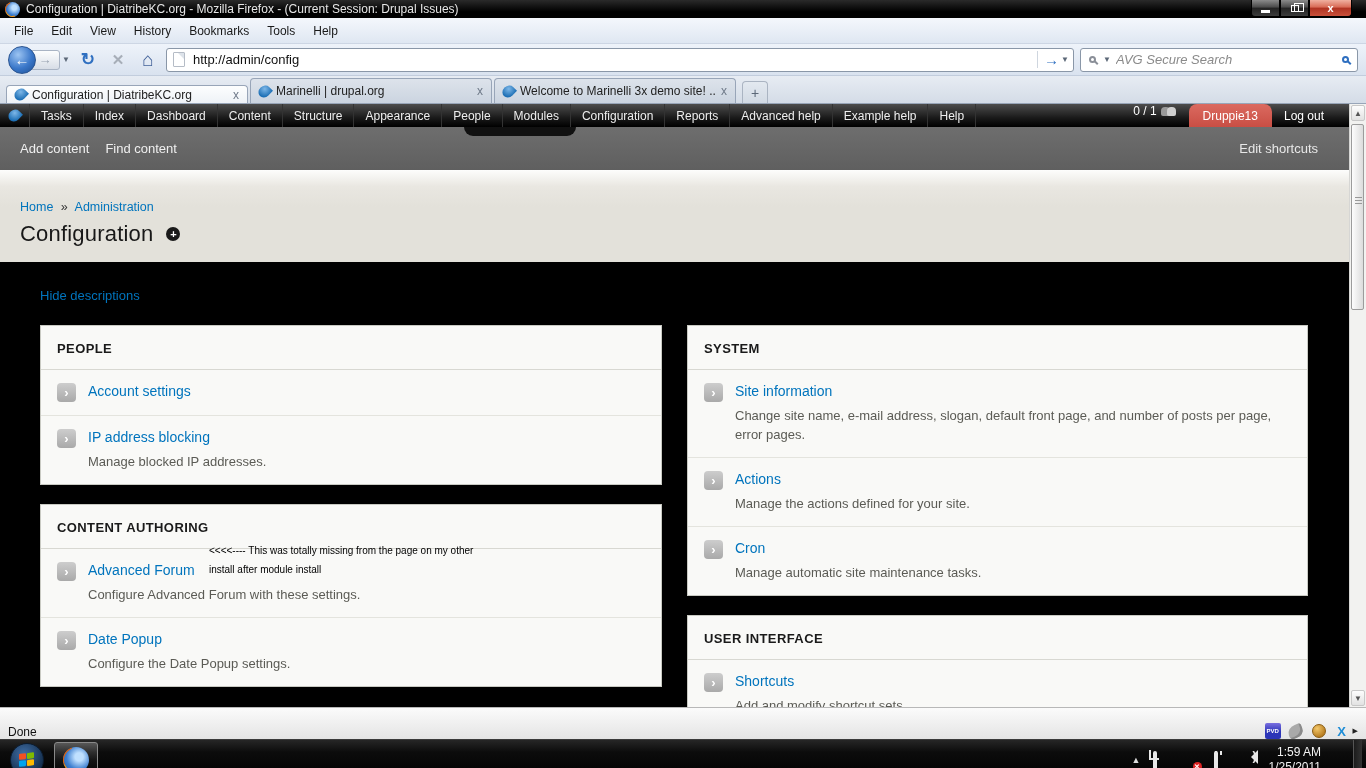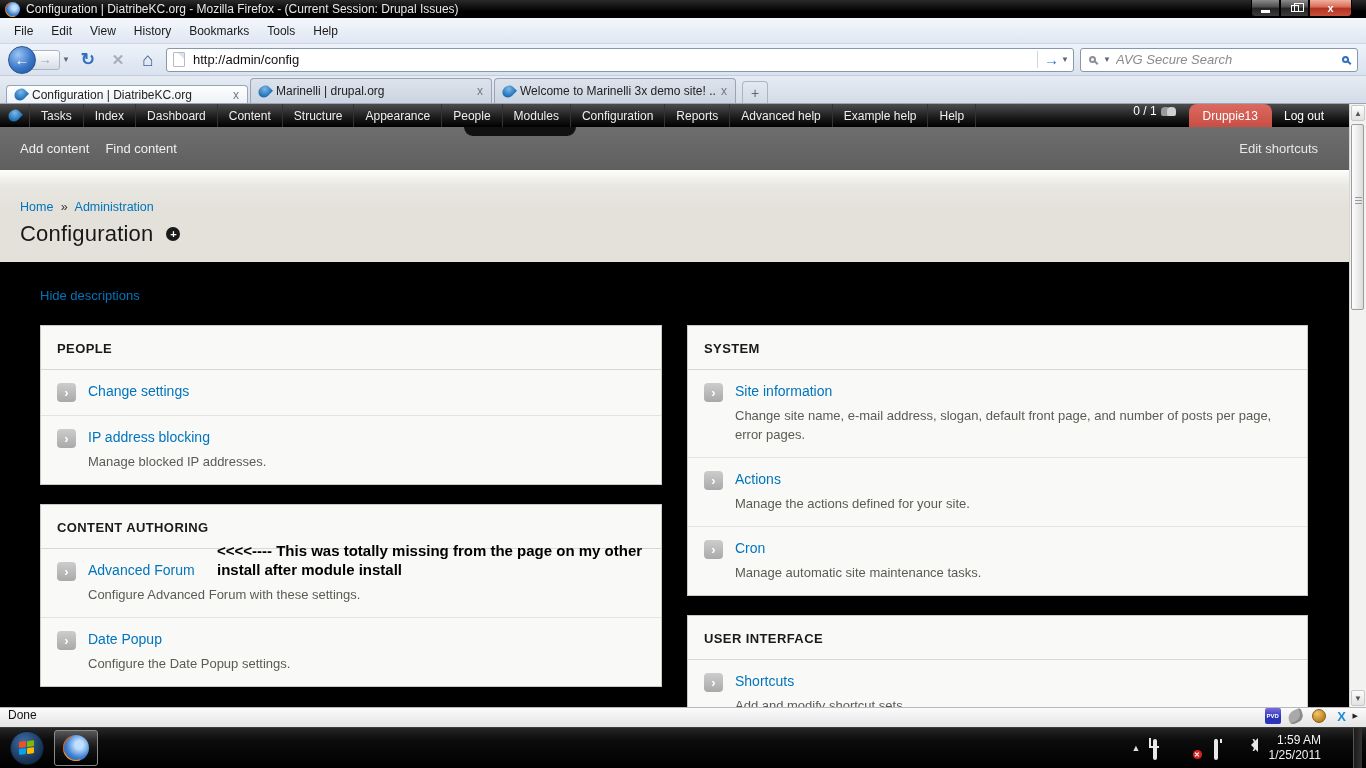--- a/index.html
+++ b/index.html
@@ -92,31 +92,31 @@
   .col { width:622px; }
   .col.right { width:621px; }
   .panel { border:1px solid #c9cac3; background:#f9f9f7; margin-bottom:19px; position:relative; }
   .panel-header { font-size:13px; font-weight:bold; color:#1a1a1a; letter-spacing:.4px; padding:15px 16px 13px; border-bottom:1px solid #d8d8d2; }
   .p-item { padding:12px 16px 13px 16px; border-bottom:1px solid #e4e4de; display:flex; gap:12px; }
   .p-item:last-child { border-bottom:none; }
   .chev { width:19px; height:19px; flex:none; border-radius:4px; background:linear-gradient(#cdcdcd,#a9a9a9); color:#fff; font-weight:bold; font-size:13px; display:flex; align-items:center; justify-content:center; margin-top:1px; }
   .p-body { flex:1; }
   .p-link { font-size:14px; color:#0074bd; text-decoration:none; }
   .p-desc { font-size:13px; color:#5b5b55; margin-top:6px; line-height:19px; }
-  .annotation { position:absolute; left:176px; top:36px; width:448px; font-size:15px; font-weight:bold; color:#000; line-height:19px; z-index:5; }
+  .annotation { position:absolute; left:168px; top:36px; width:448px; font-size:10px; font-weight:normal; color:#000; line-height:19px; z-index:5; }
 
   
   .scrollbar { position:absolute; top:0; right:0; width:17px; height:603px; background:#f2f2f0; border-left:1px solid #d6d6d4; z-index:9; }
   .sb-arrow { height:16px; display:flex; align-items:center; justify-content:center; font-size:8px; color:#555; background:linear-gradient(#fdfdfd,#e2e2e2); border:1px solid #c8c8c8; border-radius:2px; margin:1px; }
   .sb-down { position:absolute; bottom:0; left:0; right:0; }
   .sb-thumb { position:absolute; top:20px; left:1px; width:13px; height:186px; background:linear-gradient(90deg,#fdfdfd,#dcdcdc); border:1px solid #9c9c9c; border-radius:2px; }
   .sb-grip { position:absolute; top:72px; left:3px; width:7px; border-top:1px solid #999; box-shadow:0 3px 0 #999, 0 6px 0 #999; height:1px; }
 
   
-  .statusbar { height:20px; background:linear-gradient(#fbfbfb,#e4e4e4); border-top:1px solid #b8b8b8; display:flex; align-items:flex-start; padding:0 8px; font-size:12px; color:#111; }
+  .statusbar { height:32px; background:linear-gradient(#fbfbfb,#e4e4e4); border-top:1px solid #b8b8b8; display:flex; align-items:flex-end; padding:0 8px; font-size:12px; color:#111; }
   .sb-icons { margin-left:auto; display:flex; align-items:center; gap:7px; }
   .icon16 { width:16px; height:16px; display:flex; align-items:center; justify-content:center; }
   .pvd { background:linear-gradient(#7a6fe0,#2c35b8 55%); color:#fff; font-size:6px; font-weight:bold; border-radius:2px; }
   .claw { width:15px; height:13px; background:#a9a9a9; border-radius:60% 20% 55% 30%; transform:rotate(-20deg); box-shadow:inset -2px -2px 0 #8a8a8a; }
   .coin { width:14px; height:14px; border-radius:50%; background:radial-gradient(circle at 35% 30%, #f4c86a, #b67b1f 75%); border:1px solid #8a5c12; }
   .xmarks { color:#1f8dd6; font-weight:bold; font-size:13px; }
   .tiny-arrow { font-size:7px; color:#222; margin-left:-4px; }
 
   
   .taskbar { height:41px; background:linear-gradient(#262626,#0c0c0c 30%,#000); display:flex; align-items:center; padding:0 4px; position:relative; border-top:1px solid #3a3a3a; }
@@ -268,21 +268,21 @@
 
       <div class="cols">
 
         <div class="col">
 
           <div class="panel">
             <div class="panel-header">PEOPLE</div>
             <div class="p-item">
               <span class="chev">›</span>
               <div class="p-body">
-                <a href="#" class="p-link">Change settings</a>
+                <a href="#" class="p-link">Account settings</a>
               </div>
             </div>
             <div class="p-item">
               <span class="chev">›</span>
               <div class="p-body">
                 <a href="#" class="p-link">IP address blocking</a>
                 <div class="p-desc">Manage blocked IP addresses.</div>
               </div>
             </div>
           </div>

